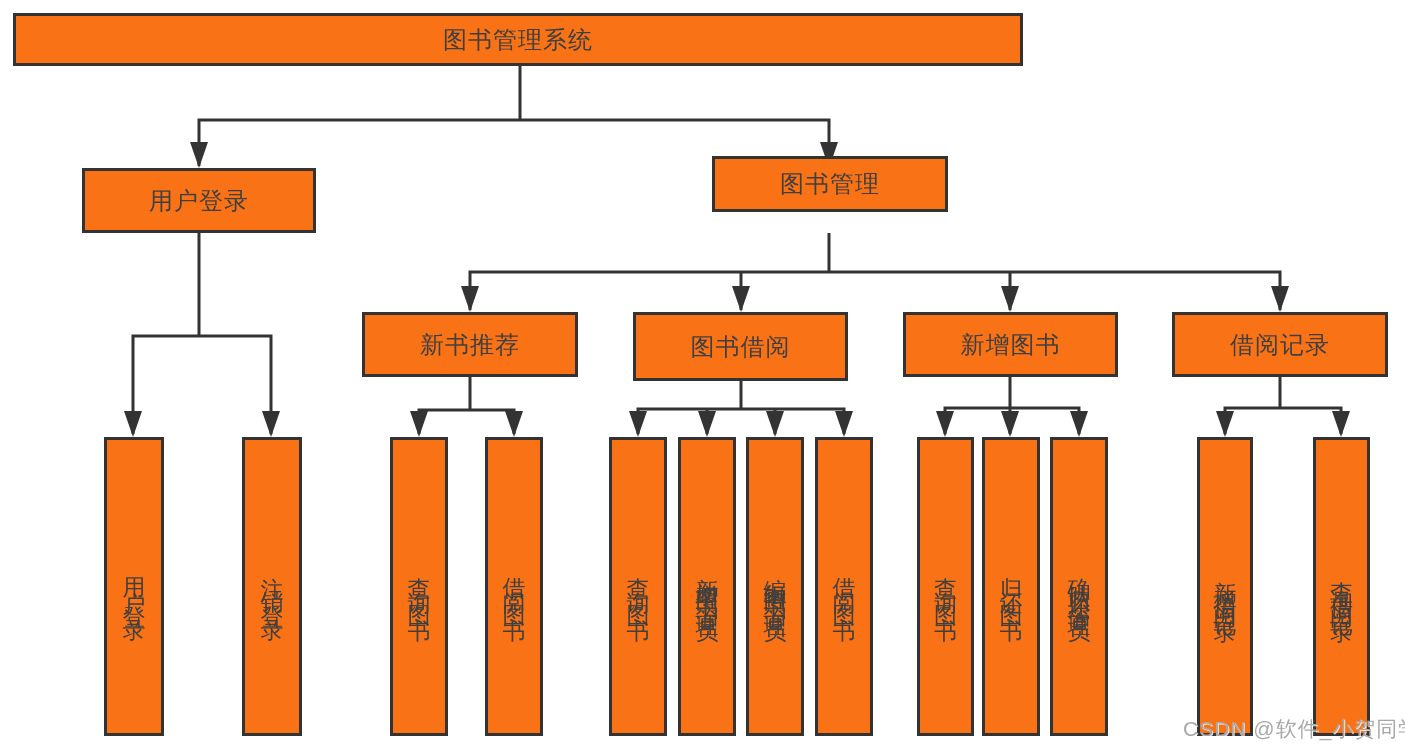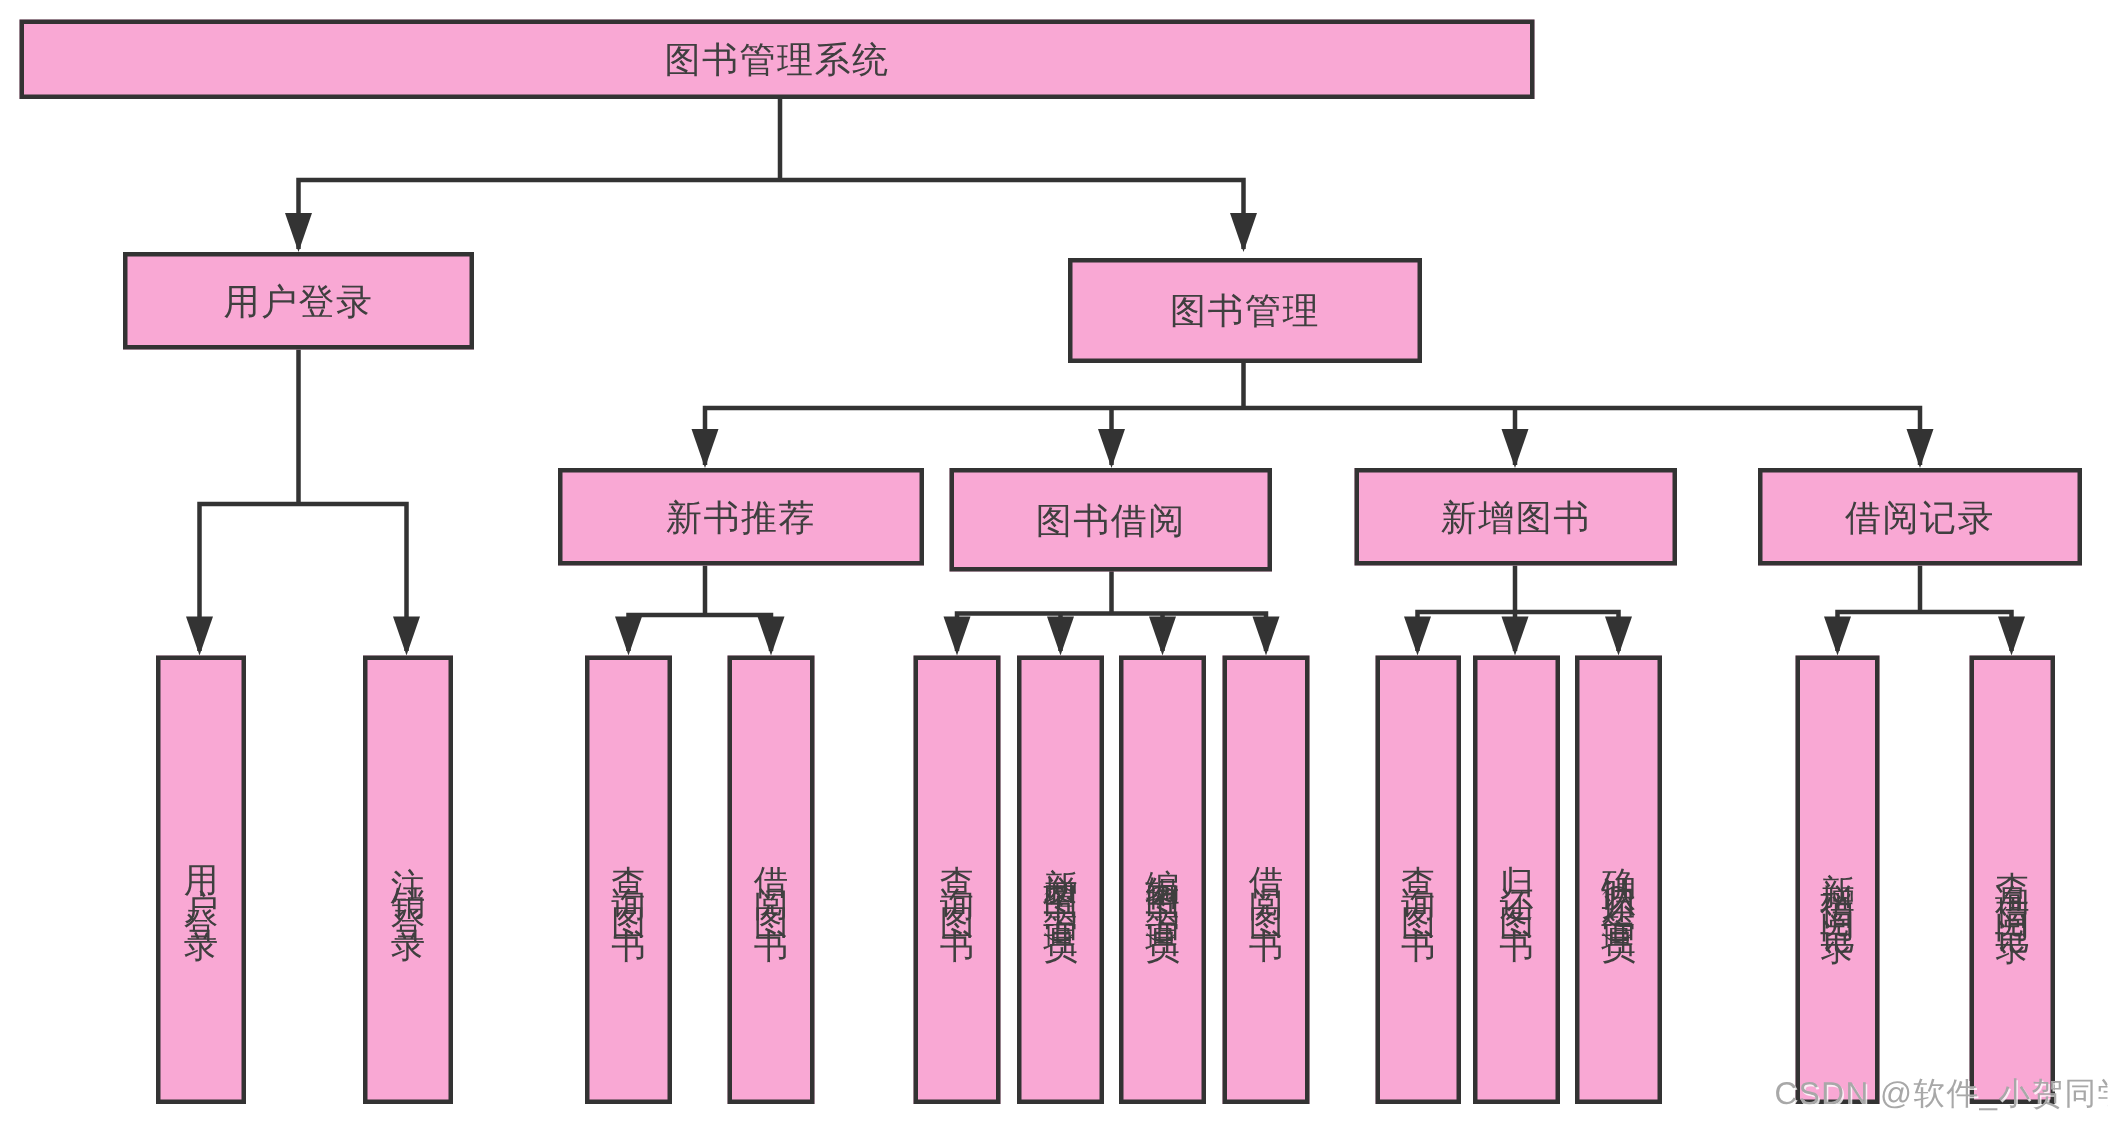--- a/index.html
+++ b/index.html
@@ -23,21 +23,21 @@
     overflow: hidden;
   }
   .wires {
     position: absolute; left: 0; top: 0;
     width: 1405px; height: 747px;
   }
   .wires path { stroke: var(--line); stroke-width: 3; fill: none; }
   .wires polygon { fill: var(--line); stroke: none; }
   .node {
     position: absolute;
-    background: #f9a8d4;
+    background: #f97316;
     border: 3px solid var(--border);
     color: var(--text);
     display: flex;
     align-items: center;
     justify-content: center;
     font-size: 24px;
     text-align: left;
   }
   .node.h { letter-spacing: 1px; }
   .node.v {
@@ -92,23 +92,23 @@
       <polygon points="1001,411 1019,411 1010,437"></polygon>
       <polygon points="1070,411 1088,411 1079,437"></polygon>
       <polygon points="1216,411 1234,411 1225,437"></polygon>
       <polygon points="1332,411 1350,411 1341,437"></polygon>
     </g>
   </svg>
 
   <div class="node h" style="left:13px;top:13px;width:1010px;height:53px">图书管理系统</div>
 
   <div class="node h" style="left:82px;top:168px;width:234px;height:65px">用户登录</div>
-  <div class="node h" style="left:712px;top:172px;width:236px;height:70px">图书管理</div>
+  <div class="node h" style="left:712px;top:156px;width:236px;height:56px">图书管理</div>
 
-  <div class="node h" style="left:372px;top:312px;width:244px;height:65px">新书推荐</div>
+  <div class="node h" style="left:362px;top:312px;width:216px;height:65px">新书推荐</div>
   <div class="node h" style="left:633px;top:312px;width:215px;height:69px">图书借阅</div>
   <div class="node h" style="left:903px;top:312px;width:215px;height:65px">新增图书</div>
   <div class="node h" style="left:1172px;top:312px;width:216px;height:65px">借阅记录</div>
 
   <div class="node v ls-lg" style="left:104px;top:437px;width:60px;height:299px">用户登录</div>
   <div class="node v ls-lg" style="left:242px;top:437px;width:60px;height:299px">注销登录</div>
 
   <div class="node v ls-lg" style="left:390px;top:437px;width:58px;height:299px">查询图书</div>
   <div class="node v ls-lg" style="left:485px;top:437px;width:58px;height:299px">借阅图书</div>
 

